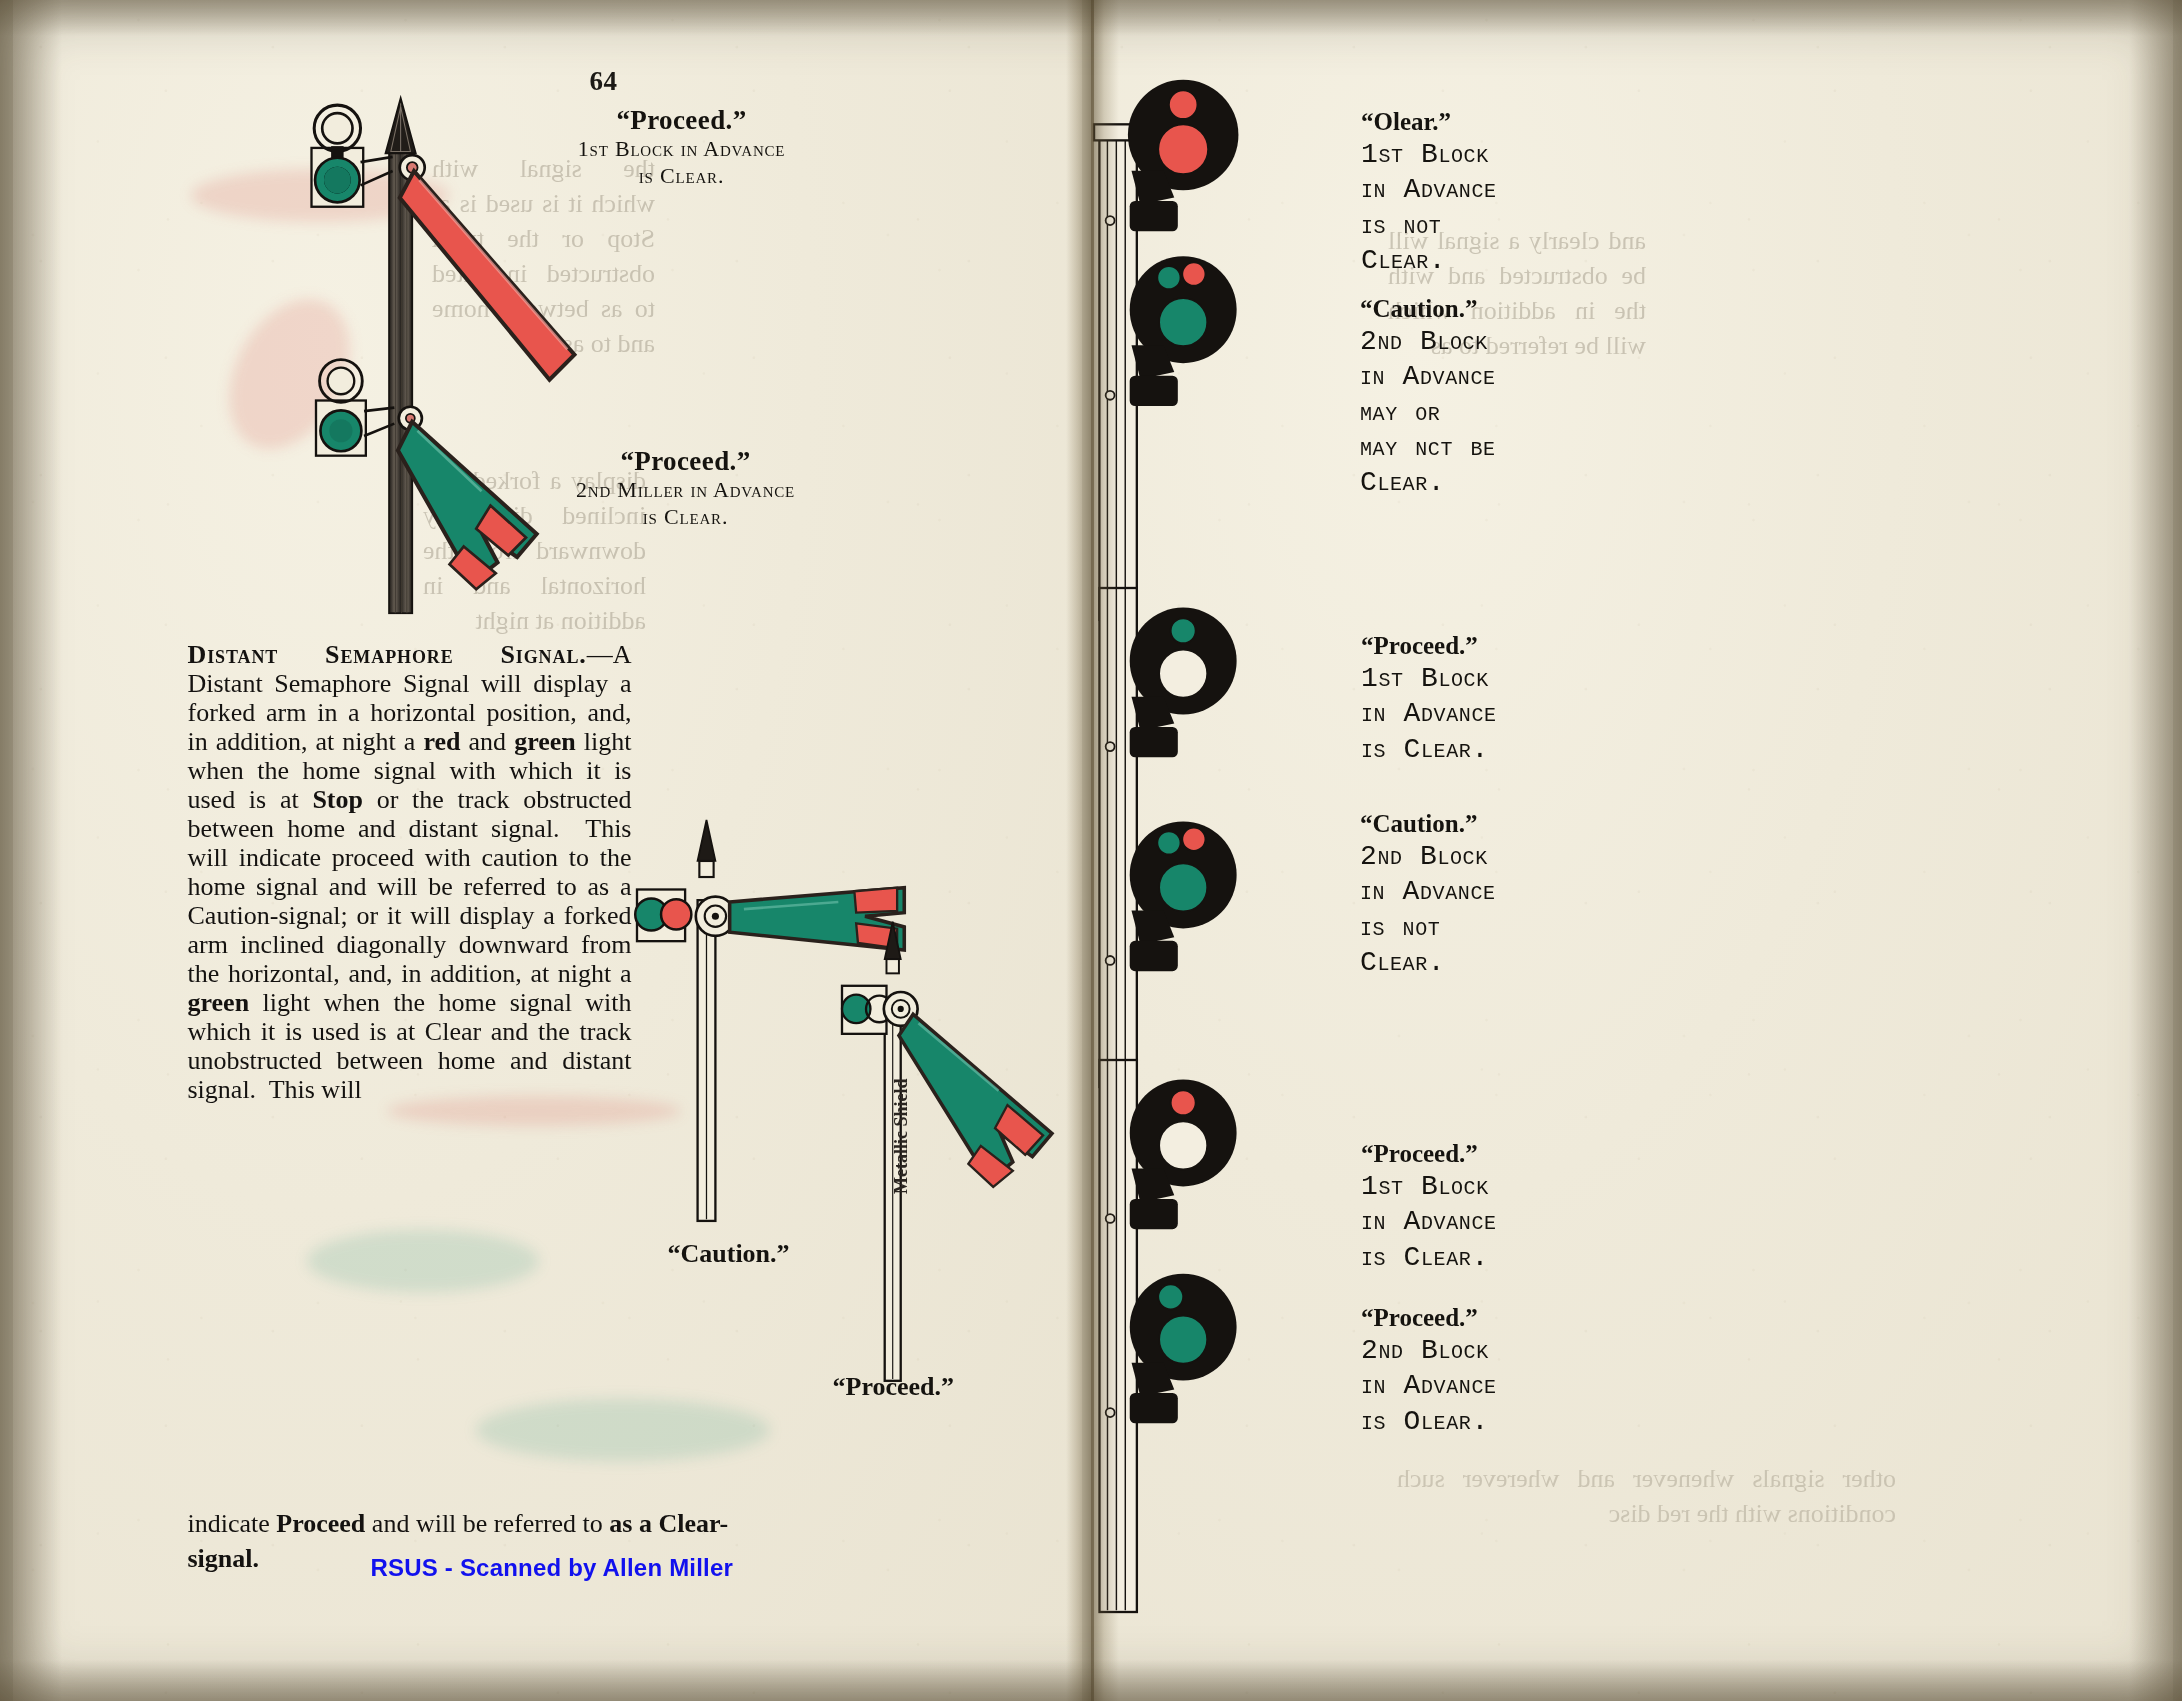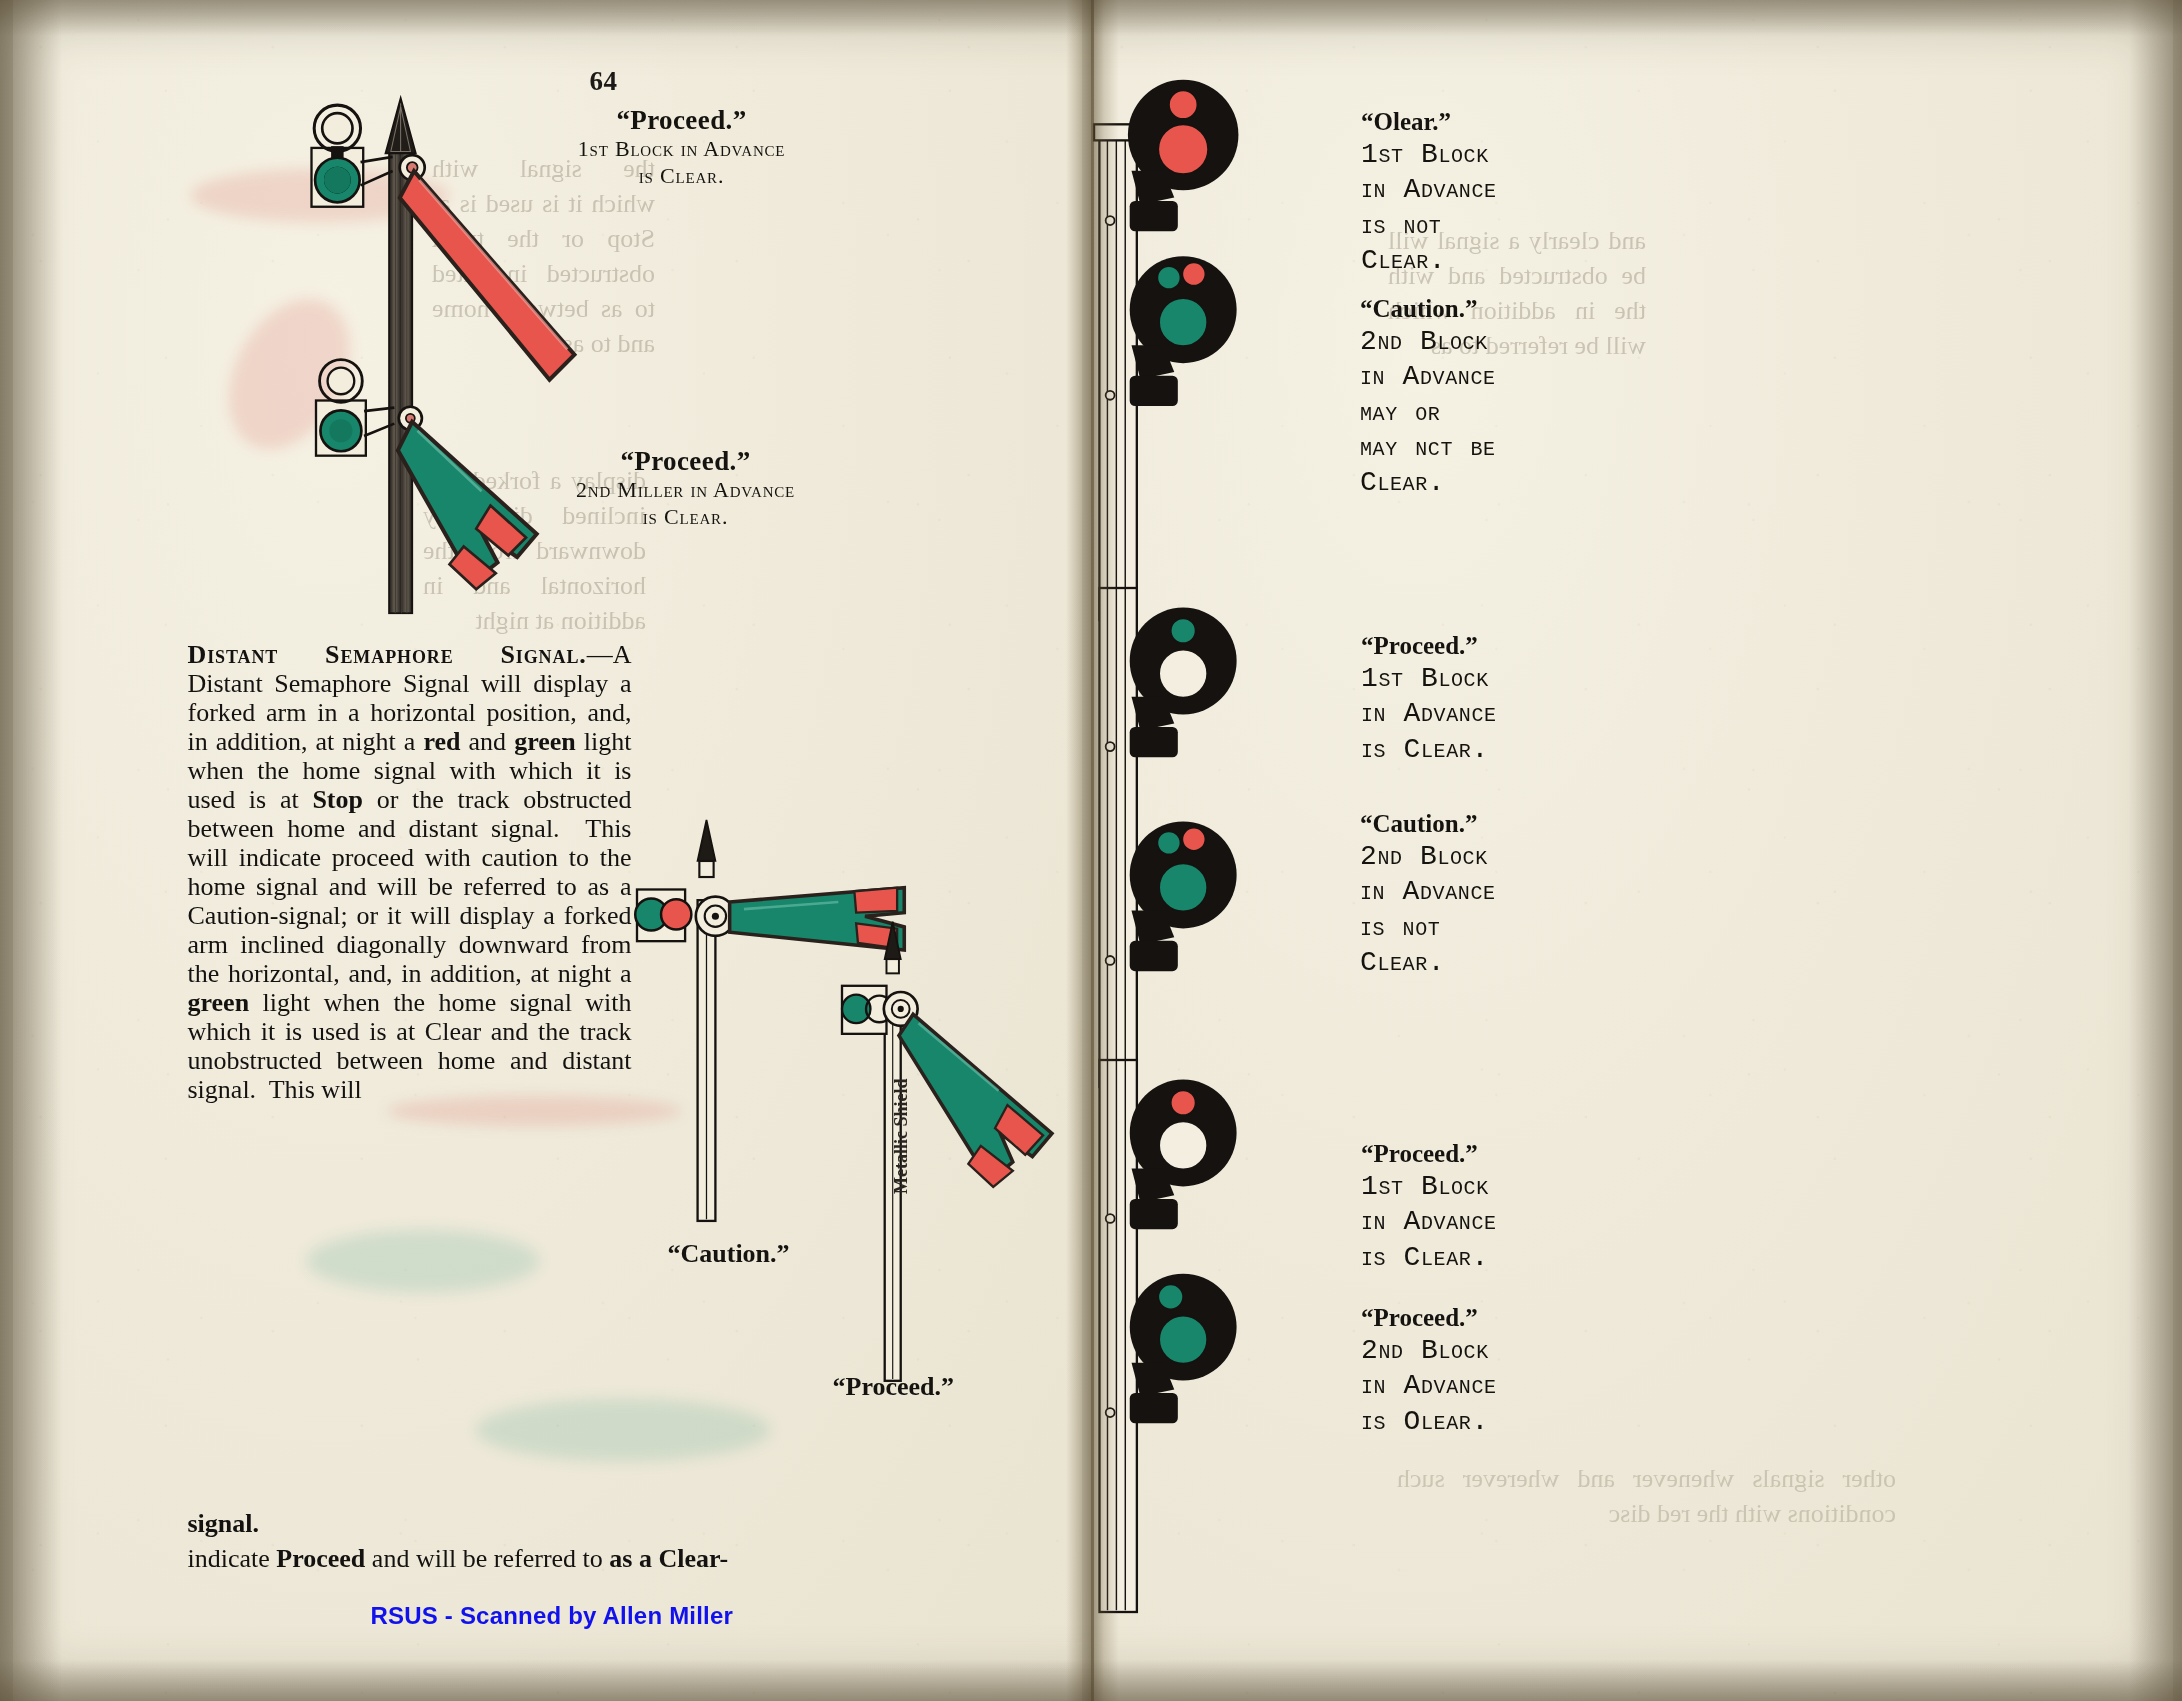--- a/index.html
+++ b/index.html
@@ -84,21 +84,21 @@
   .body b{font-weight:700;}
 
   #body-left{left:175px;top:640px;width:444px;font-size:26px;line-height:29px;}
   #body-left .lead{font-variant:small-caps;letter-spacing:0.9px;}
 
   .tail{position:absolute;left:175px;top:1506px;width:838px;font-size:26px;
     line-height:35px;color:#141210;font-family:"Liberation Serif",serif;}
 
   .watermark{position:absolute;left:358px;top:1554px;
     font-family:"Liberation Sans",sans-serif;font-weight:700;font-size:24px;
-    color:#1111ee;letter-spacing:0.2px;white-space:nowrap;margin-top:48px;}
+    color:#1111ee;letter-spacing:0.2px;white-space:nowrap;}
 
   .rot-label{position:absolute;font-family:"Liberation Serif",serif;
     font-size:18px;font-weight:700;color:#2a2520;
     transform:rotate(-90deg);transform-origin:left top;white-space:nowrap;}
 
   
   .ghost{position:absolute;pointer-events:none;opacity:.30;
     font-family:"Liberation Serif",serif;color:#6d6350;
     transform:scaleX(-1);font-size:26px;line-height:35px;text-align:justify;}
   .ghost-red{position:absolute;pointer-events:none;border-radius:50%;
@@ -258,22 +258,22 @@
       </g>
     </svg>
 
     <div class="rot-label" style="left:878px;top:1194px;">Metallic Shield</div>
 
     <div class="fig-cap" style="left:655px;top:1239px;">“Caution.”</div>
 
     <div class="fig-cap" style="left:820px;top:1372px;">“Proceed.”</div>
 
     <div class="tail">
+      <div>indicate <b>Proceed</b> and will be referred to <b>as a Clear-</b></div>
       <div style="font-weight:700;">signal.</div>
-      <div>indicate <b>Proceed</b> and will be referred to <b>as a Clear-</b></div>
     </div>
 
     <div class="watermark">RSUS - Scanned by Allen Miller</div>
   </div>
 
   <div class="leaf leaf-right">
     <div class="speckle"></div>
 
     <div class="ghost" style="left:294px;top:223px;width:258px;">
       and clearly a signal will be obstructed and with the in addition which will be referred to as

